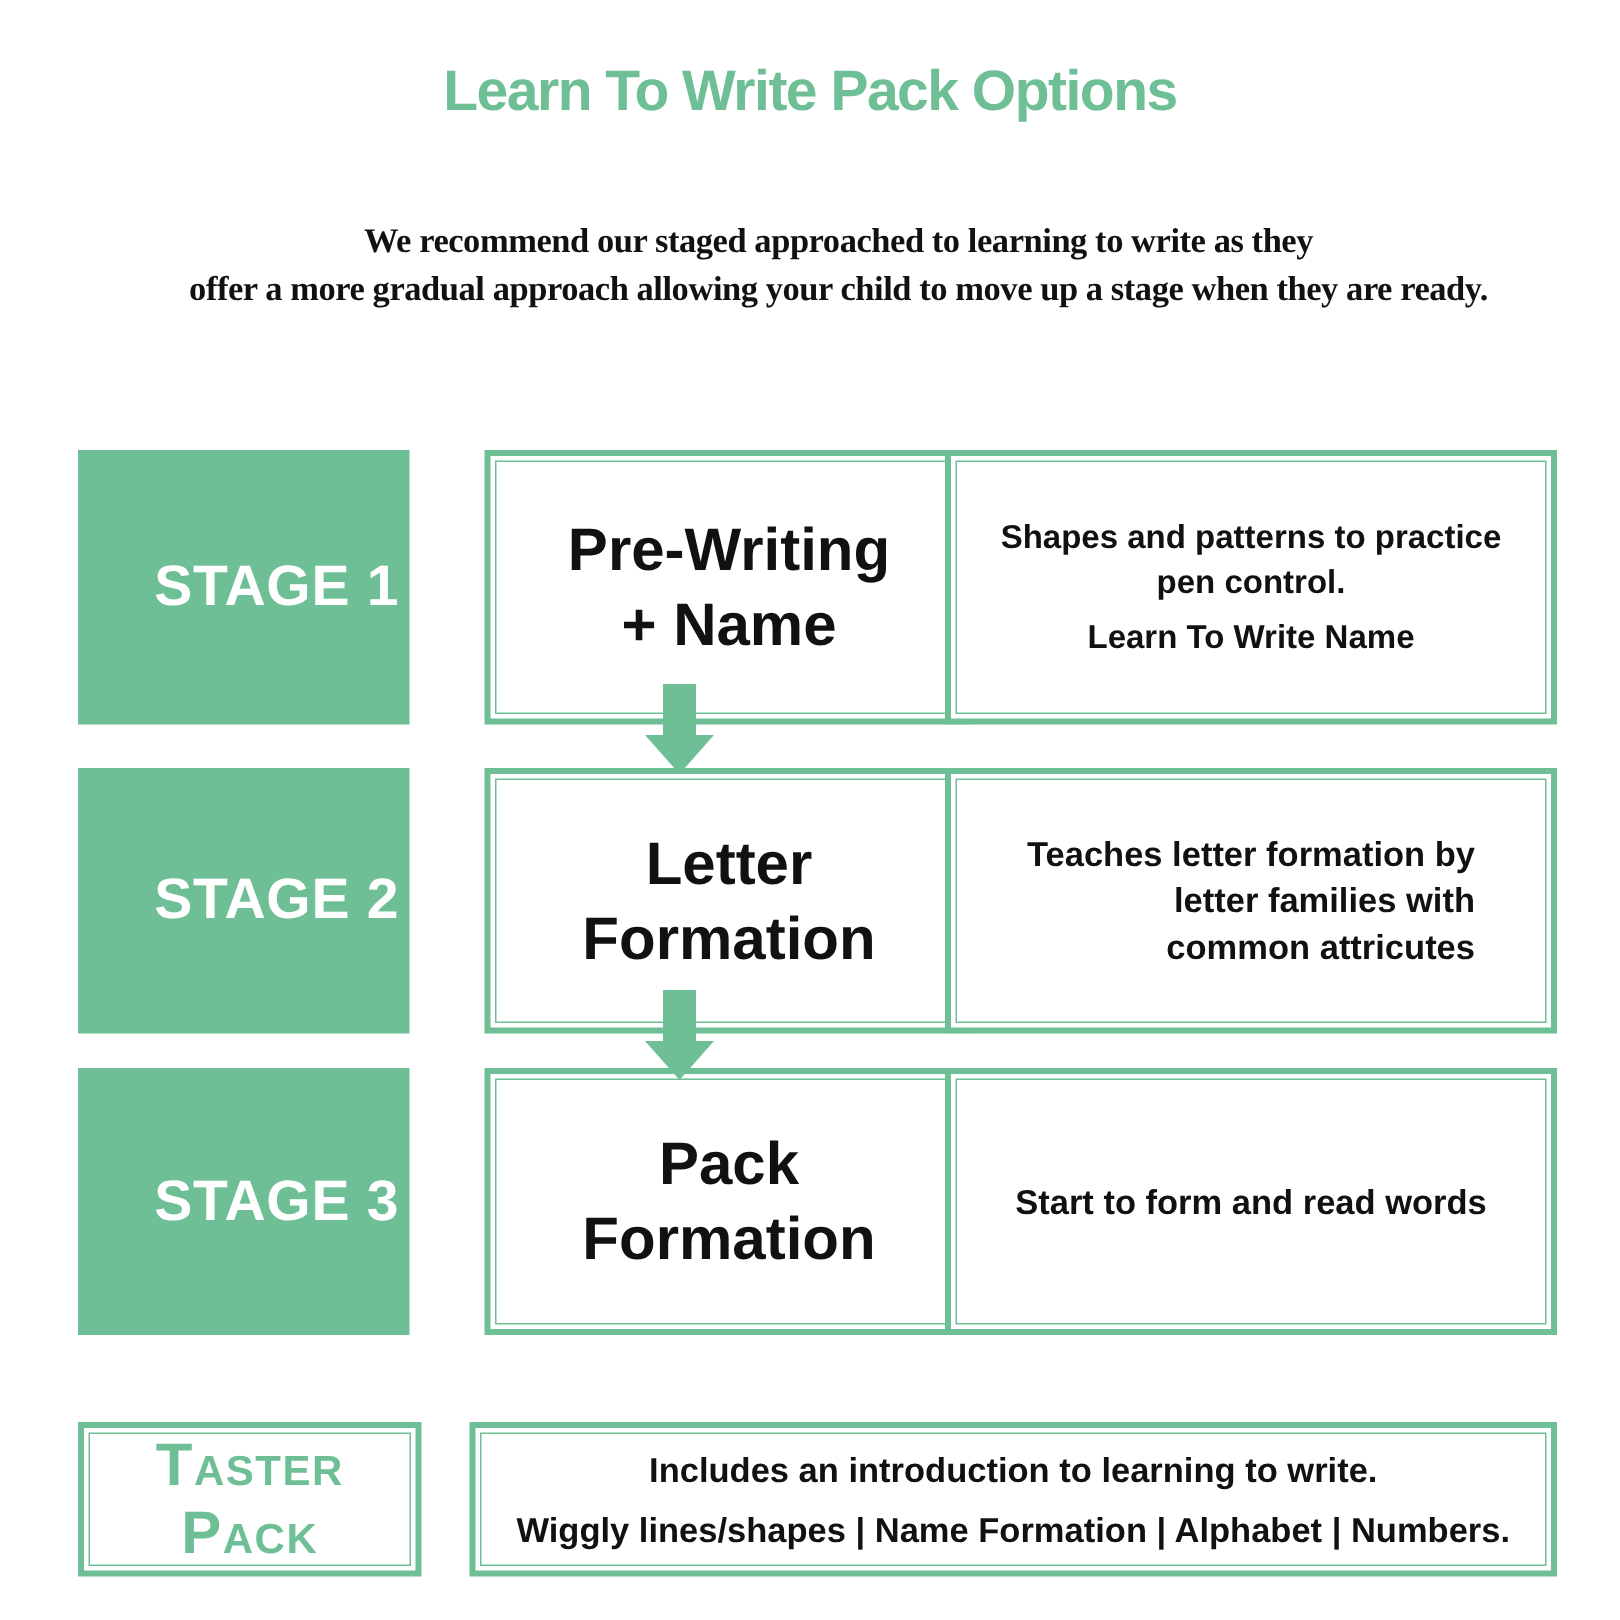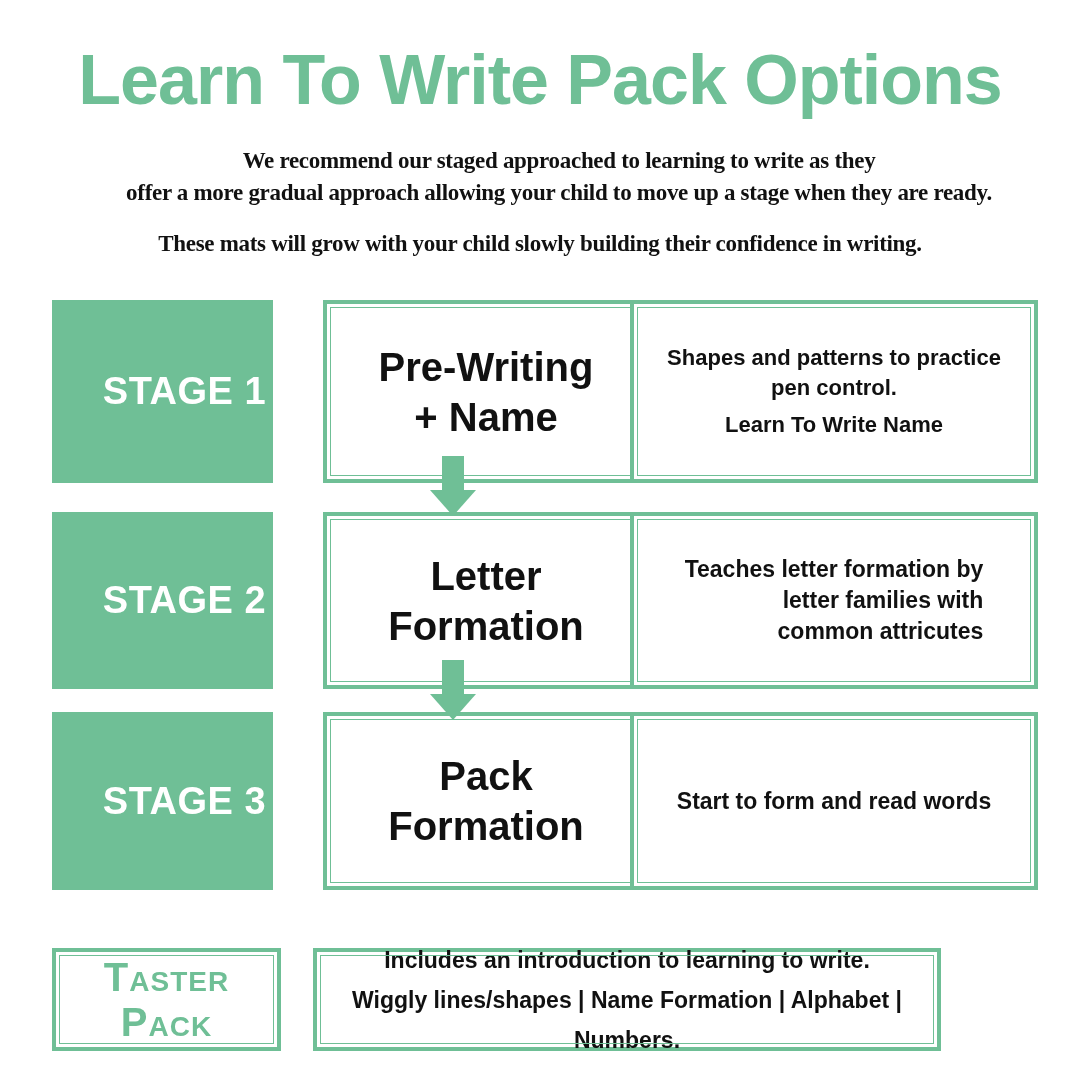--- a/index.html
+++ b/index.html
@@ -14,21 +14,21 @@
     width:1080px;height:1080px;
     background:var(--bg);
     font-family:"Liberation Sans", sans-serif;
     overflow:hidden;
     margin:0 auto;
   }
   
   .page-title{
     position:absolute;top:40px;left:0;right:0;
     text-align:center;
-    font-size:70px;font-weight:bold;letter-spacing:-1px;
+    font-size:38px;font-weight:bold;letter-spacing:-1px;
     color:var(--green);
   }
   .intro{
     position:absolute;left:0;right:0;
     text-align:center;
     font-family:"Liberation Serif", serif;
     font-weight:bold;
     font-size:23px;line-height:32px;letter-spacing:-0.3px;
     color:var(--text);
   }
@@ -77,39 +77,36 @@
     border-top:26px solid var(--green);
   }
   
   .taster-box{left:52px;top:948px;width:229px;height:103px;}
   .taster-label{
     color:var(--green);
     font-size:40px;font-weight:bold;
     font-variant:small-caps;letter-spacing:1px;
     text-align:center;
   }
-  .taster-desc-box{left:313px;top:948px;width:628px;height:103px;}
+  .taster-desc-box{left:313px;top:948px;width:725px;height:103px;}
   .taster-desc{
     text-align:center;color:var(--text);font-weight:bold;
     font-size:23px;line-height:40px;padding:0 6px;
   }
 </style>
 </head>
 <body>
 
 <div class="canvas">
 
   <div class="page-title">Learn To Write Pack Options</div>
 
   <div class="intro intro-1">
     <div>We recommend our staged approached to learning to write as they</div>
     <div>offer a more gradual approach allowing your child to move up a stage when they are ready.</div>
-  </div>
-  <div class="intro intro-2">
-    <div>These mats will grow with your child slowly building their confidence in writing.</div>
   </div>
 
   <div class="box filled row1 col-stage">
     <div class="stage-label">STAGE 1</div>
   </div>
   <div class="box outlined row1 col-pack">
     <div class="pack-title">
       <div>Pre-Writing</div>
       <div>+ Name</div>
     </div>

